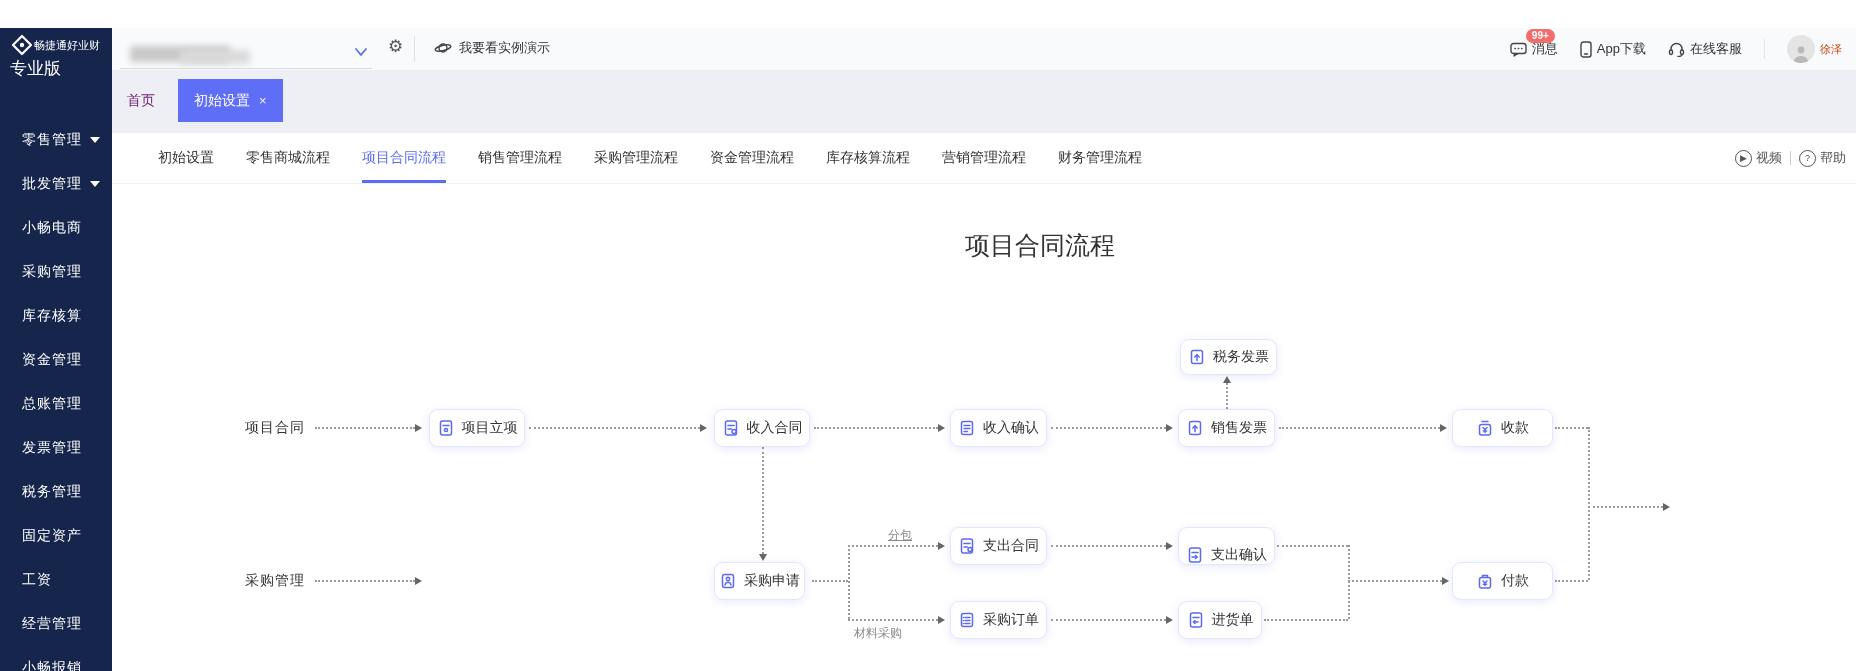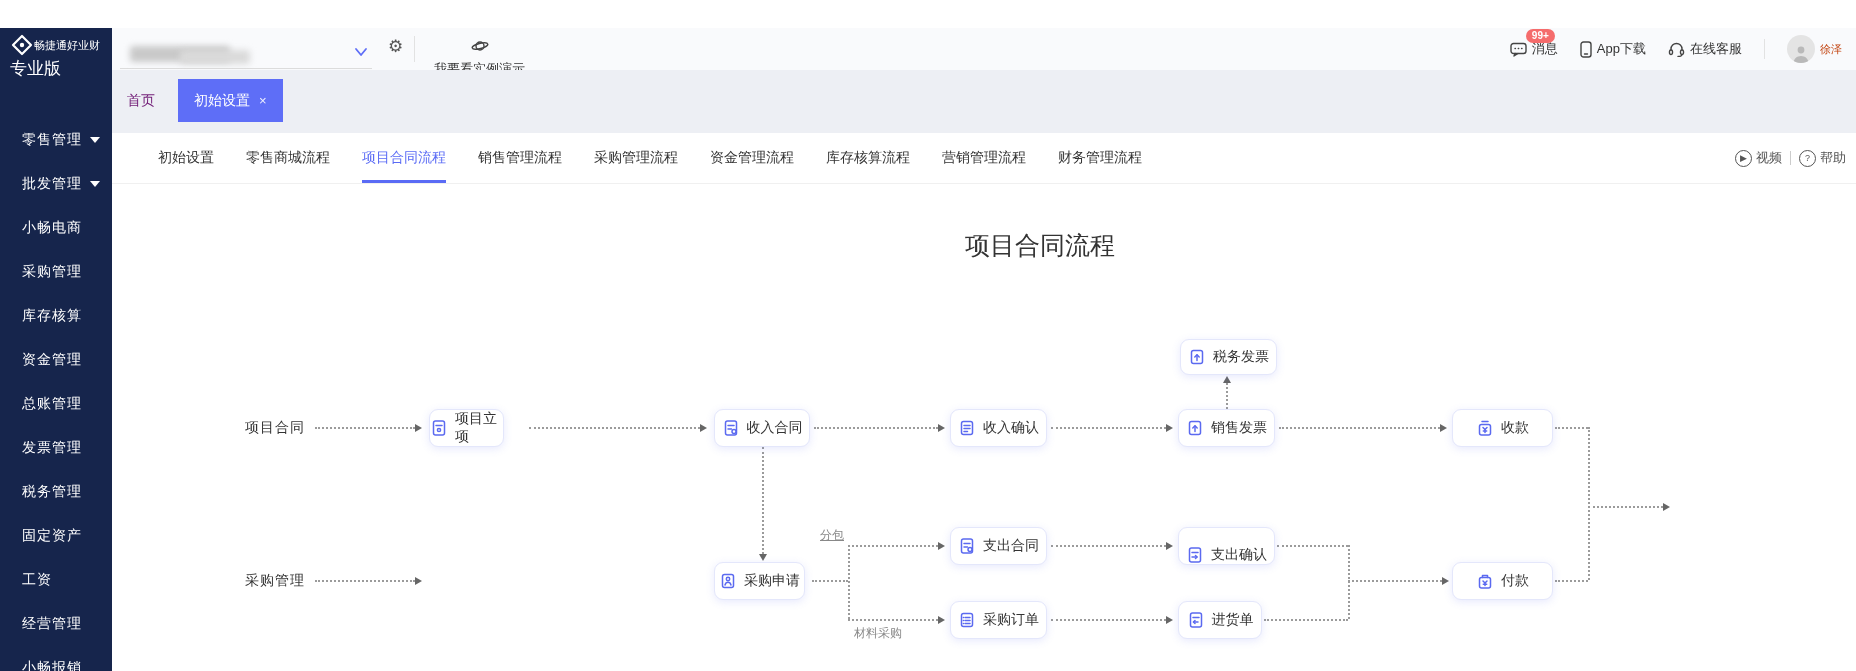--- a/index.html
+++ b/index.html
@@ -23,21 +23,21 @@
   .company-select{position:absolute;left:8px;top:10px;width:252px;height:30px;
                   border-bottom:1px solid #dcdcdc;cursor:pointer;}
   .blur1{position:absolute;left:10px;top:8px;width:100px;height:16px;background:#c9c9c9;
          border-radius:3px;filter:blur(3px);}
   .blur2{position:absolute;left:60px;top:12px;width:70px;height:14px;background:#dadada;
          border-radius:3px;filter:blur(3px);}
   .chev{position:absolute;right:4px;top:9px;}
   .gear{position:absolute;left:276px;top:8px;font-size:17px;color:#555;cursor:pointer;}
   .hdivider{position:absolute;width:1px;top:8px;height:26px;background:#e2e2e2;}
   .demo{position:absolute;left:322px;top:11px;display:flex;align-items:center;gap:7px;
-        font-size:13px;color:#333;cursor:pointer;flex-direction:column;}
+        font-size:13px;color:#333;cursor:pointer;}
   .hright{position:absolute;right:14px;top:0;height:42px;display:flex;align-items:center;gap:22px;}
   .hitem{display:flex;align-items:center;gap:5px;font-size:13px;color:#333;cursor:pointer;position:relative;}
   .badge{position:absolute;top:-11px;left:16px;background:#f56c6c;color:#fff;font-size:10px;
          line-height:14px;padding:0 6px;border-radius:8px;font-weight:bold;}
   .avatar{width:28px;height:28px;border-radius:50%;background:#e4e4e4;overflow:hidden;display:flex;
           align-items:flex-end;justify-content:center;}
   .uname{font-size:11px;color:#c2410c;white-space:nowrap;}
 
   
   .tabstrip{left:112px;top:70px;right:0;height:63px;background:#edeff4;}
@@ -252,41 +252,41 @@
 
   <div class="dh" style="left:203px;top:447px;width:100px;"></div>
     <div class="ar" style="left:303px;top:444px;"></div>
 
   <div class="dh" style="left:700px;top:447px;width:36px;"></div>
   <div class="dv" style="left:736px;top:412px;height:74px;"></div>
   <div class="dh" style="left:736px;top:412px;width:90px;"></div>
     <div class="ar" style="left:826px;top:409px;"></div>
   <div class="dh" style="left:736px;top:486px;width:90px;"></div>
     <div class="ar" style="left:826px;top:483px;"></div>
-  <div class="blabel" style="left:708px;top:394px;text-decoration:underline;">分包</div>
+  <div class="blabel" style="left:776px;top:394px;text-decoration:underline;">分包</div>
   <div class="blabel" style="left:742px;top:492px;">材料采购</div>
 
   <div class="dh" style="left:939px;top:412px;width:115px;"></div>
     <div class="ar" style="left:1054px;top:409px;"></div>
   <div class="dh" style="left:939px;top:486px;width:115px;"></div>
     <div class="ar" style="left:1054px;top:483px;"></div>
 
   <div class="dh" style="left:1165px;top:412px;width:71px;"></div>
   <div class="dh" style="left:1152px;top:486px;width:84px;"></div>
   <div class="dv" style="left:1236px;top:412px;height:74px;"></div>
   <div class="dh" style="left:1236px;top:447px;width:94px;"></div>
     <div class="ar" style="left:1330px;top:444px;"></div>
 
   <div class="dh" style="left:1443px;top:294px;width:33px;"></div>
   <div class="dh" style="left:1443px;top:447px;width:33px;"></div>
   <div class="dv" style="left:1476px;top:294px;height:153px;"></div>
   <div class="dh" style="left:1476px;top:373px;width:75px;"></div>
     <div class="ar" style="left:1551px;top:370px;"></div>
 
-  <div class="node" style="left:317px;top:276px;width:75px;">
+  <div class="node" style="left:317px;top:276px;width:96px;">
     <svg class="nicon" width="18" height="18" viewBox="0 0 18 18">
         <rect x="3.5" y="2" width="11" height="14" rx="2"></rect>
         <line x1="6" y1="6.5" x2="12" y2="6.5"></line>
         <circle cx="9" cy="11" r="1.6"></circle>
       </svg>
     <span>项目立项</span>
   </div>
   <div class="node" style="left:602px;top:276px;width:96px;">
     <svg class="nicon" width="18" height="18" viewBox="0 0 18 18">
         <rect x="3.5" y="2" width="11" height="14" rx="2"></rect>

